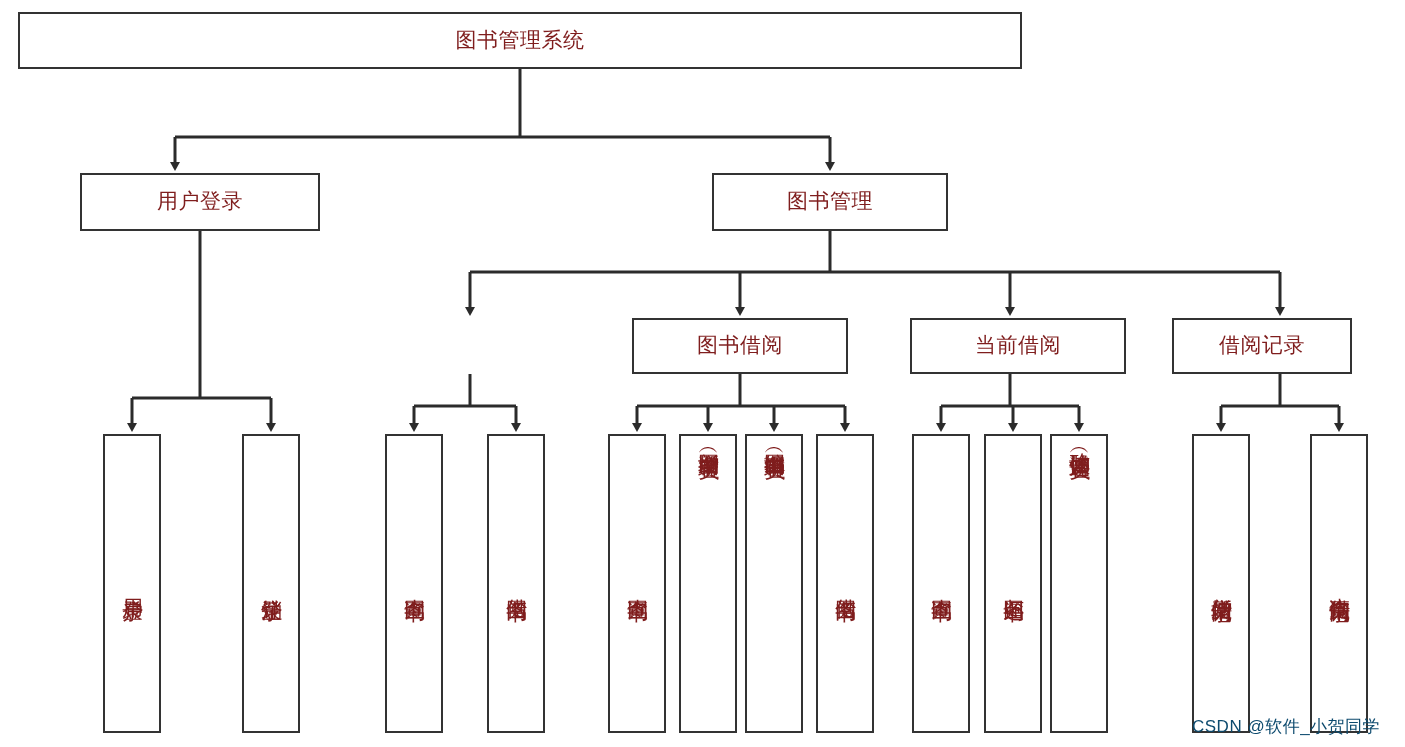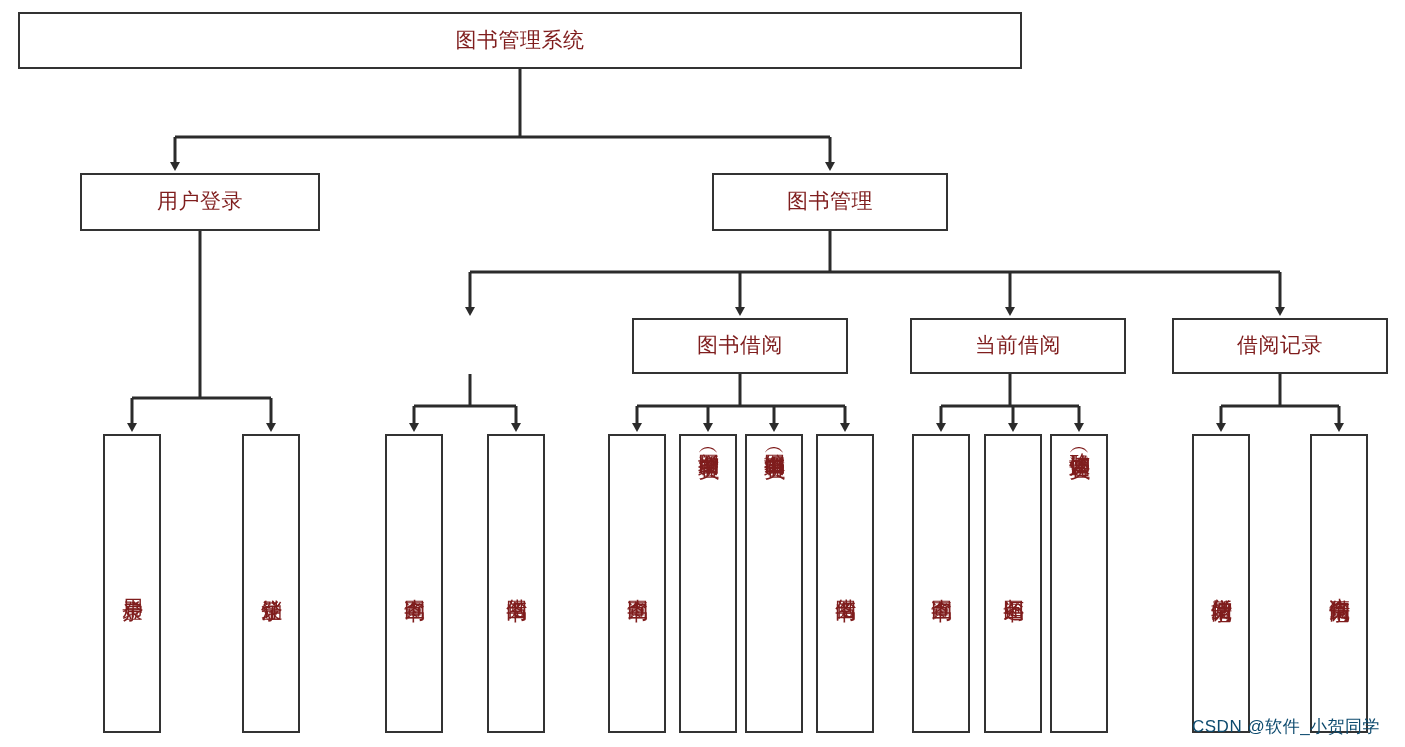--- a/index.html
+++ b/index.html
@@ -132,21 +132,21 @@
   <div class="node-box node-horizontal" style="left:712px; top:173px; width:236px; height:58px;text-align:center;">
     <span class="node-label">图书管理</span>
   </div>
 
   <div class="node-box node-horizontal" style="left:632px; top:318px; width:216px; height:56px;">
     <span class="node-label">图书借阅</span>
   </div>
   <div class="node-box node-horizontal" style="left:902px; top:318px; width:216px; height:56px;margin-left:8px;">
     <span class="node-label">当前借阅</span>
   </div>
-  <div class="node-box node-horizontal" style="left:1172px; top:318px; width:216px; height:56px;">
+  <div class="node-box node-horizontal" style="left:1172px; top:318px; width:180px; height:56px;">
     <span class="node-label">借阅记录</span>
   </div>
 
   <div class="node-box node-vertical center-fit" style="left:103px; top:434px; width:58px; height:299px;">
     <span class="node-label">用户登录</span>
   </div>
   <div class="node-box node-vertical center-fit" style="left:242px; top:434px; width:58px; height:299px;">
     <span class="node-label">注销登录</span>
   </div>
   <div class="node-box node-vertical center-fit" style="left:385px; top:434px; width:58px; height:299px;">

